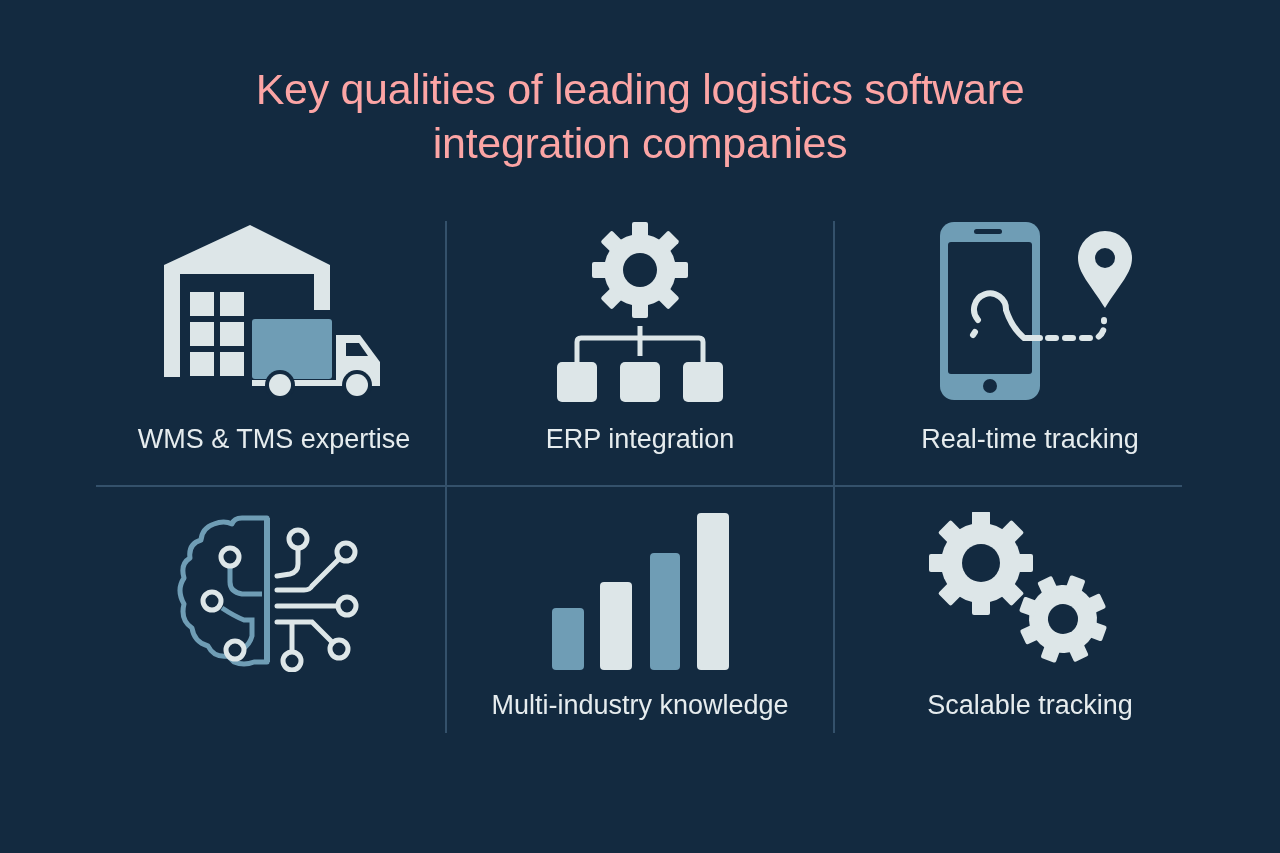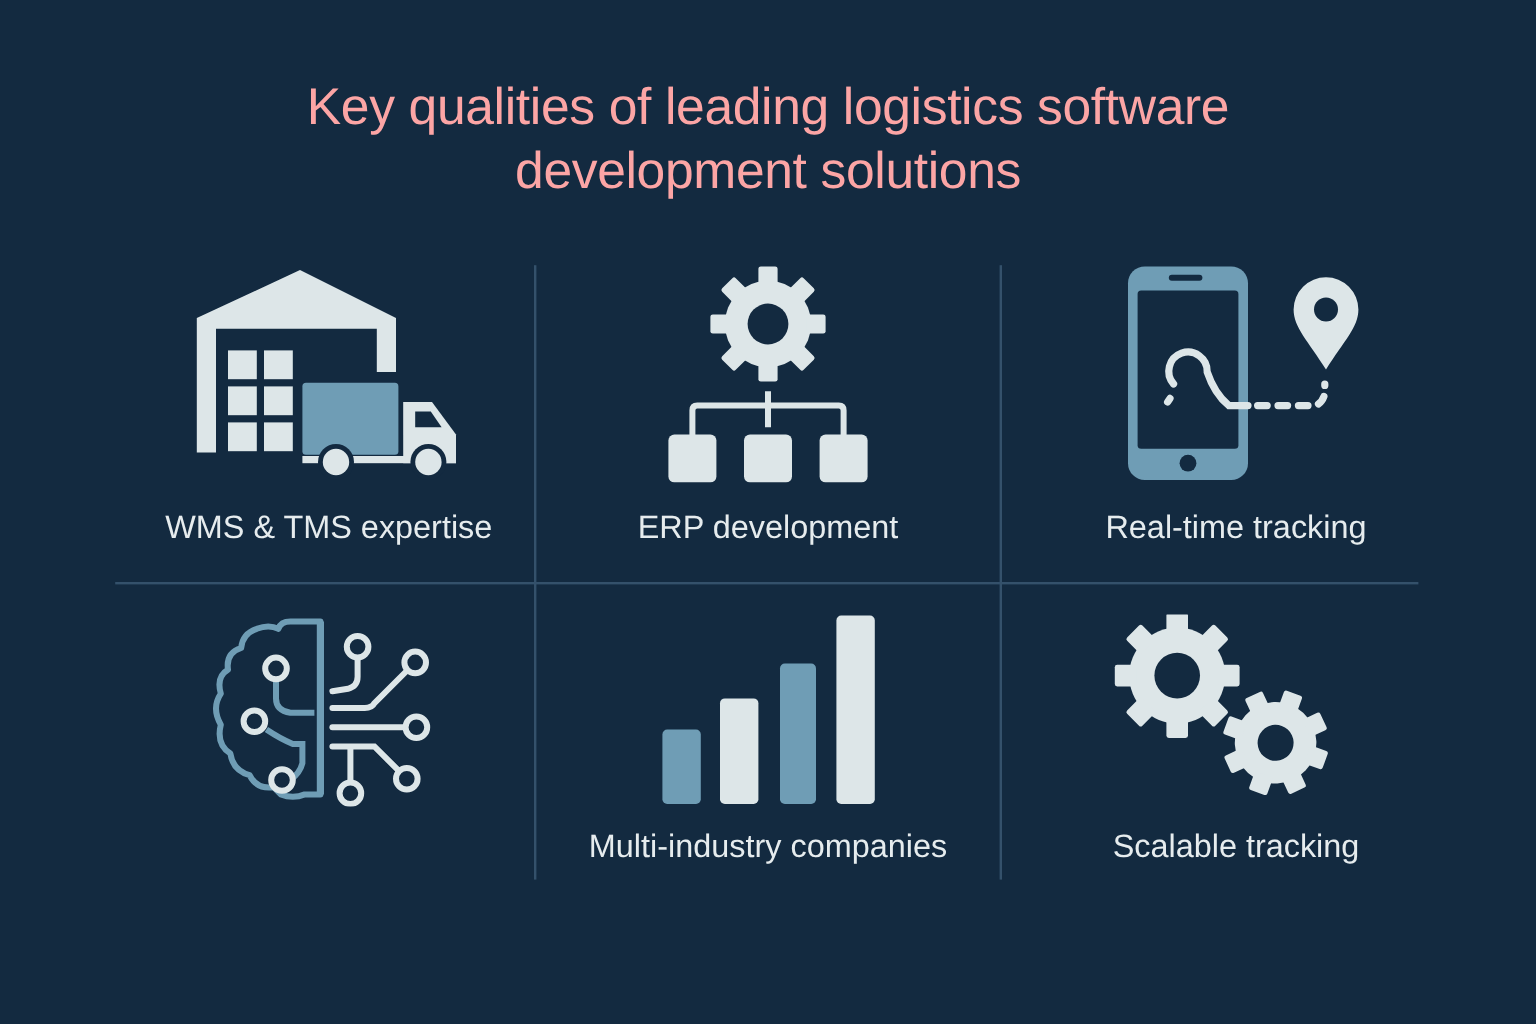--- a/index.html
+++ b/index.html
@@ -31,21 +31,21 @@
     .label {
       position: absolute; left: 0; width: 100%; 
       font-size: 27px; color: #e6ecee; white-space: nowrap;
     }
   </style>
 </head>
 <body>
 
 <h1 class="title" style="margin:0;">
   <span>Key qualities of leading logistics software</span>
-  <span>development solutions</span>
+  <span>integration companies</span>
 </h1>
 
 <div class="hline"></div>
 <div class="vline" style="left:445px;"></div>
 <div class="vline" style="left:833px;"></div>
 
 <div class="cell" style="left:84px; top:222px; height:240px;">
   <svg width="380" height="180" viewBox="0 0 380 180">
 
     <path d="M80,155 L80,43 L166,3 L246,43 L246,88 L230,88 L230,52 L96,52 L96,155 Z" fill="#dde6e8"></path>
@@ -96,21 +96,21 @@
     <g stroke="#dde6e8" stroke-width="5" fill="none" stroke-linejoin="round">
       <path d="M190,108 L190,138"></path>
       <path d="M127,146 L127,124 Q127,120 131,120 L249,120 Q253,120 253,124 L253,146"></path>
     </g>
     <g fill="#dde6e8">
       <rect x="107" y="144" width="40" height="40" rx="5"></rect>
       <rect x="170" y="144" width="40" height="40" rx="5"></rect>
       <rect x="233" y="144" width="40" height="40" rx="5"></rect>
     </g>
   </svg>
-  <div class="label" style="top:206px;">ERP development</div>
+  <div class="label" style="top:206px;">ERP integration</div>
 </div>
 
 <div class="cell" style="left:840px; top:218px; height:240px;">
   <svg width="380" height="184" viewBox="0 0 380 184">
 
     <rect x="100" y="4" width="100" height="178" rx="14" fill="#6f9db5"></rect>
     <rect x="108" y="24" width="84" height="132" rx="3" fill="#132a40"></rect>
     <rect x="134" y="11" width="28" height="5" rx="2.5" fill="#132a40"></rect>
     <circle cx="150" cy="168" r="7" fill="#132a40"></circle>
 
@@ -158,21 +158,21 @@
   </svg>
 </div>
 
 <div class="cell" style="left:450px; top:512px; height:220px;">
   <svg width="380" height="160" viewBox="0 0 380 160">
     <rect x="102" y="96" width="32" height="62" rx="4" fill="#6f9db5"></rect>
     <rect x="150" y="70" width="32" height="88" rx="4" fill="#dde6e8"></rect>
     <rect x="200" y="41" width="30" height="117" rx="4" fill="#6f9db5"></rect>
     <rect x="247" y="1" width="32" height="157" rx="4" fill="#dde6e8"></rect>
   </svg>
-  <div class="label" style="top:178px;">Multi-industry companies</div>
+  <div class="label" style="top:178px;">Multi-industry knowledge</div>
 </div>
 
 <div class="cell" style="left:840px; top:512px; height:220px;">
   <svg width="380" height="160" viewBox="0 0 380 160">
     <g transform="translate(141,51)">
       <circle r="40" fill="#dde6e8"></circle>
       <g fill="#dde6e8">
         <rect x="-9" y="-52" width="18" height="18" rx="2"></rect>
         <rect x="-9" y="-52" width="18" height="18" rx="2" transform="rotate(45)"></rect>
         <rect x="-9" y="-52" width="18" height="18" rx="2" transform="rotate(90)"></rect>

